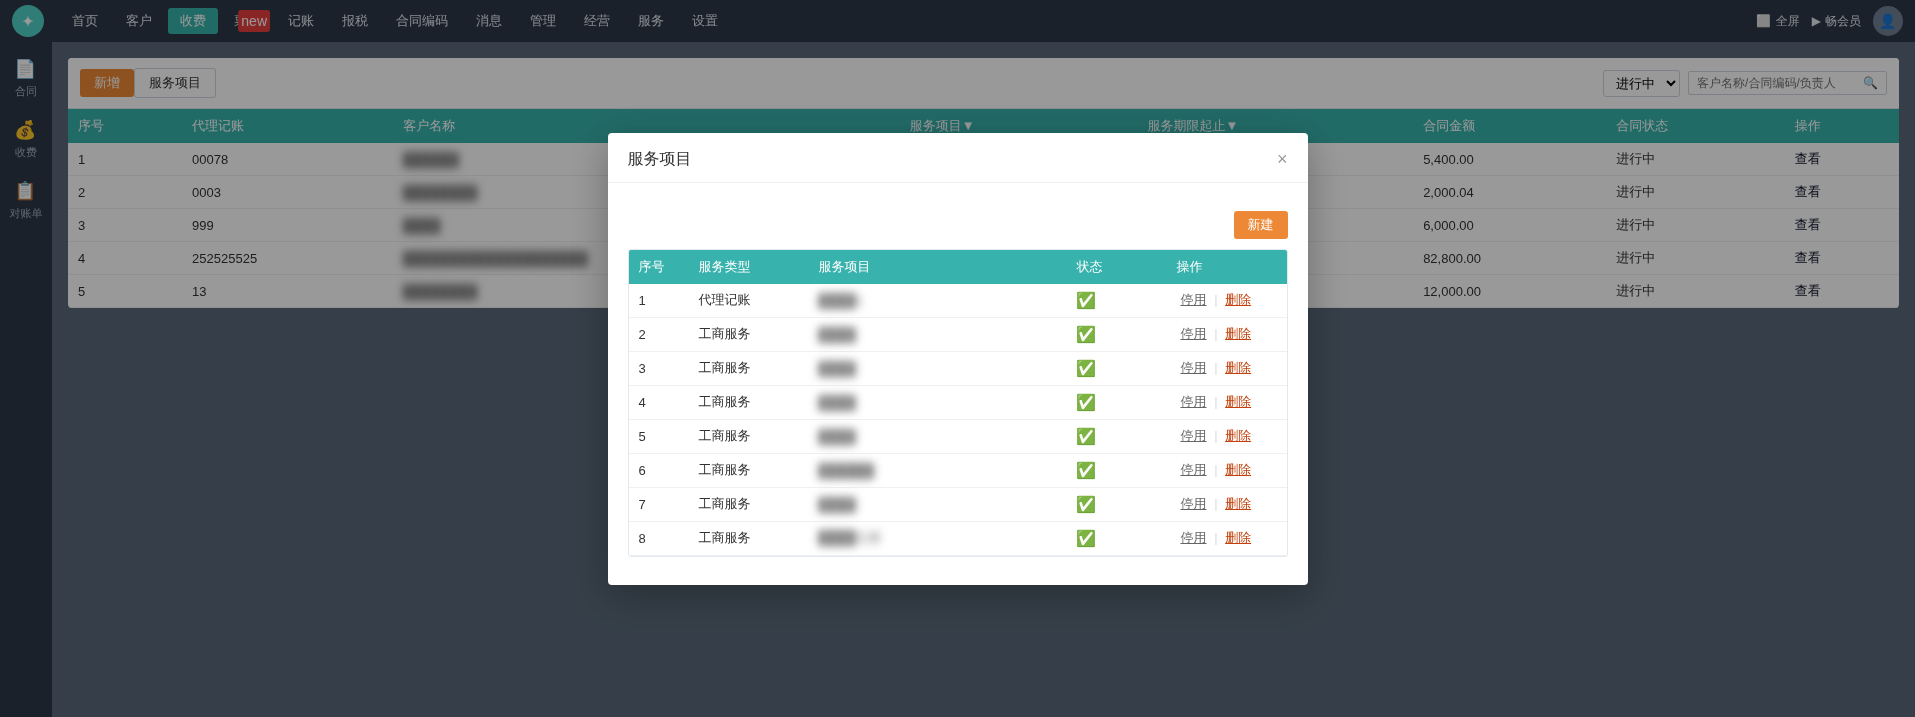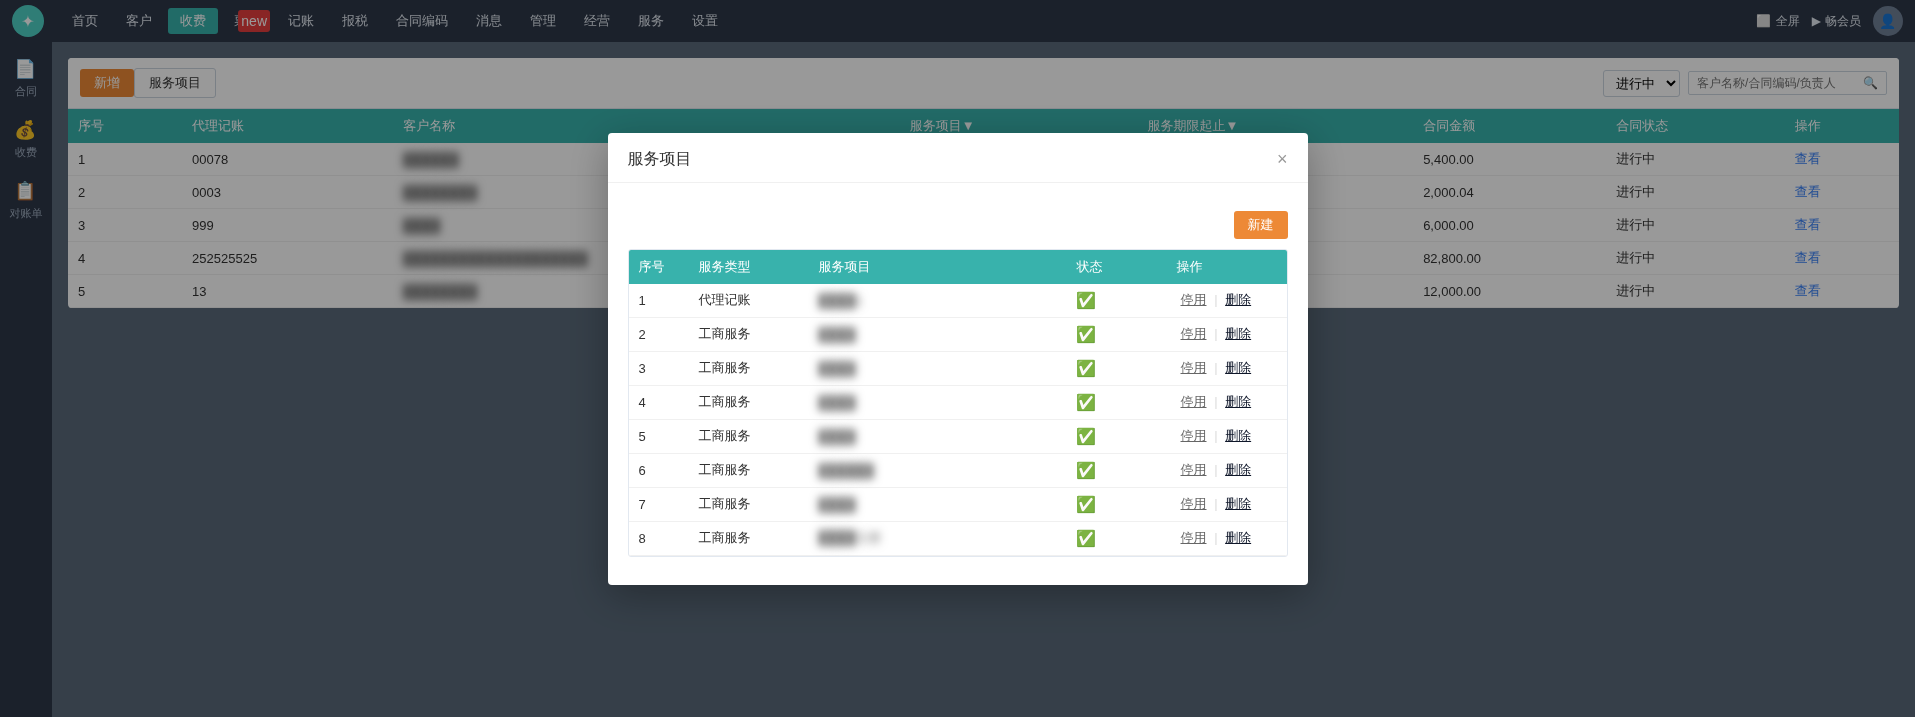--- a/index.html
+++ b/index.html
@@ -78,21 +78,21 @@
     }
     .search-box input { border: none; outline: none; font-size: 12px; width: 160px; color: #999; }
 
     
     .data-table { width: 100%; border-collapse: collapse; }
     .data-table th {
       background: #38b2ac; color: white; padding: 8px 10px;
       text-align: left; font-size: 13px; font-weight: normal;
     }
     .data-table td { padding: 7px 10px; border-bottom: 1px solid #f0f0f0; font-size: 13px; color: #333; }
-    .data-table .text-link { color: #3b82f6; cursor: pointer; }
+    .data-table .text-link { color: #0f172a; cursor: pointer; }
 
     .blurred { color: transparent; text-shadow: 0 0 8px rgba(0,0,0,0.5); user-select: none; }
 
     
     .modal-overlay {
       position: fixed; top: 0; left: 0; right: 0; bottom: 0;
       background: rgba(0,0,0,0.4); z-index: 200;
       display: flex; align-items: center; justify-content: center;
     }
     .modal {
@@ -117,21 +117,21 @@
     .modal-table-wrap { flex: 1; overflow-y: auto; border: 1px solid #e2e8f0; border-radius: 3px; }
     .modal-table { width: 100%; border-collapse: collapse; }
     .modal-table th {
       background: #38b2ac; color: white; padding: 8px 10px;
       text-align: left; font-size: 13px; font-weight: normal;
       position: sticky; top: 0; z-index: 1;
     }
     .modal-table td { padding: 7px 10px; border-bottom: 1px solid #f0f0f0; font-size: 13px; color: #333; }
     .check-icon { color: #38b2ac; font-size: 16px; }
     .action-btn { color: #666; cursor: pointer; padding: 2px 4px; text-decoration: underline; }
-    .action-btn.delete { color: #0f172a; margin-top: 32px; }
+    .action-btn.delete { color: #c2410c; margin-top: 32px; }
   </style>
 </head>
 <body>
 
 <div class="top-nav">
   <div class="logo">
     <span>✦</span>
   </div>
   <div class="nav-items">
     <div class="nav-item">首页</div>

